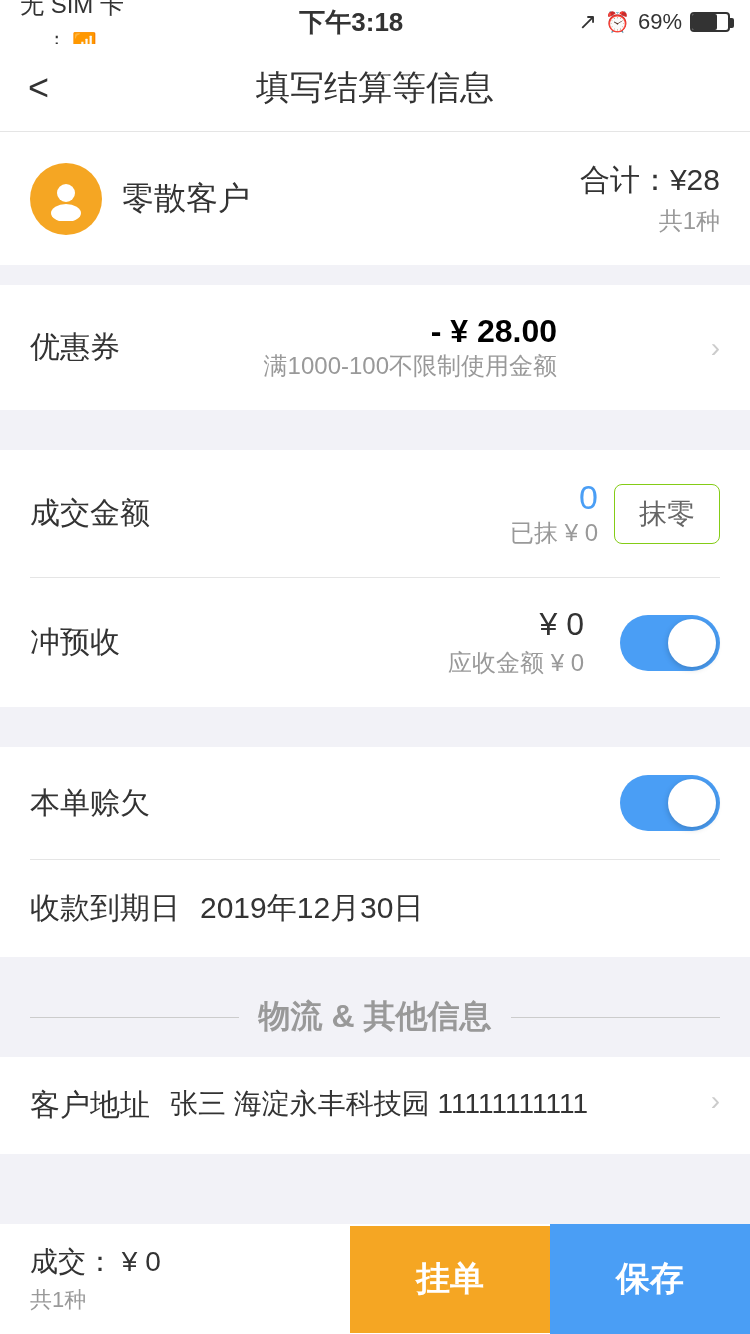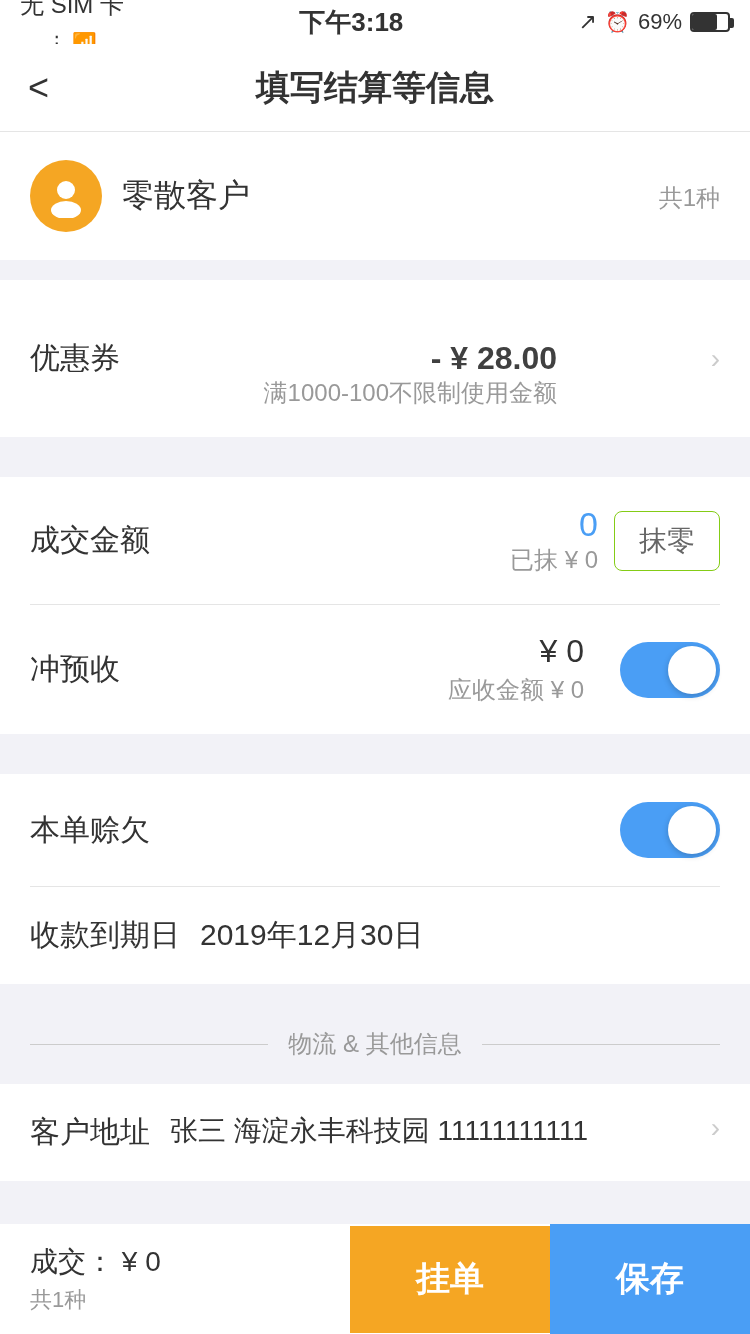--- a/index.html
+++ b/index.html
@@ -53,21 +53,21 @@
     }
     .nav-back {
       position: absolute;
       left: 28px;
       font-size: 36px;
       color: #333;
       cursor: pointer;
     }
     .nav-title {
       font-size: 34px;
-      font-weight: 700;
+      font-weight: 400;
       color: #333;
     }
 
     
     .content {
       padding-bottom: 120px;
     }
 
     
     .section-white {
@@ -132,24 +132,23 @@
     }
     .row-sub-text {
       font-size: 24px;
       color: #999;
       text-align: right;
     }
 
     
     .coupon-value {
       font-size: 32px;
-      color: #404040;
+      color: #000000;
       font-weight: 600;
       text-align: right;
-      margin-top: 32px;
     }
     .coupon-sub {
       font-size: 24px;
       color: #999;
       text-align: right;
     }
     .chevron-right {
       color: #ccc;
       font-size: 28px;
       margin-left: 10px;
@@ -230,24 +229,25 @@
     .logistics-separator-line {
       position: absolute;
       top: 50%;
       left: 30px; right: 30px;
       height: 1px;
       background: #ccc;
     }
     .logistics-separator-text {
       background: #f2f2f7;
       padding: 0 20px;
-      font-size: 24px;
+      font-size: 32px;
       color: #999;
       position: relative;
       z-index: 1;
+      font-weight: bold;
     }
 
     
     .address-row {
       display: flex;
       padding: 28px 30px;
       background: #fff;
       justify-content: space-between;
     }
     .address-label { font-size: 30px; color: #333; min-width: 120px; }
@@ -331,20 +331,21 @@
       <div class="customer-left">
         <div class="avatar">
           <svg viewBox="0 0 44 44" fill="none" xmlns="http://www.w3.org/2000/svg">
             <circle cx="22" cy="16" r="9" fill="white"></circle>
             <ellipse cx="22" cy="36" rx="15" ry="9" fill="white"></ellipse>
           </svg>
         </div>
         <span class="customer-name">零散客户</span>
       </div>
       <div class="customer-right">
+        <div class="total-amount">合计：¥28</div>
         <div class="total-count">共1种</div>
       </div>
     </div>
   </div>
 
   <div class="section-white">
     <div class="form-row">
       <span class="form-row-label">优惠券</span>
       <div class="coupon-block">
         <div class="coupon-value">- ¥ 28.00</div>

